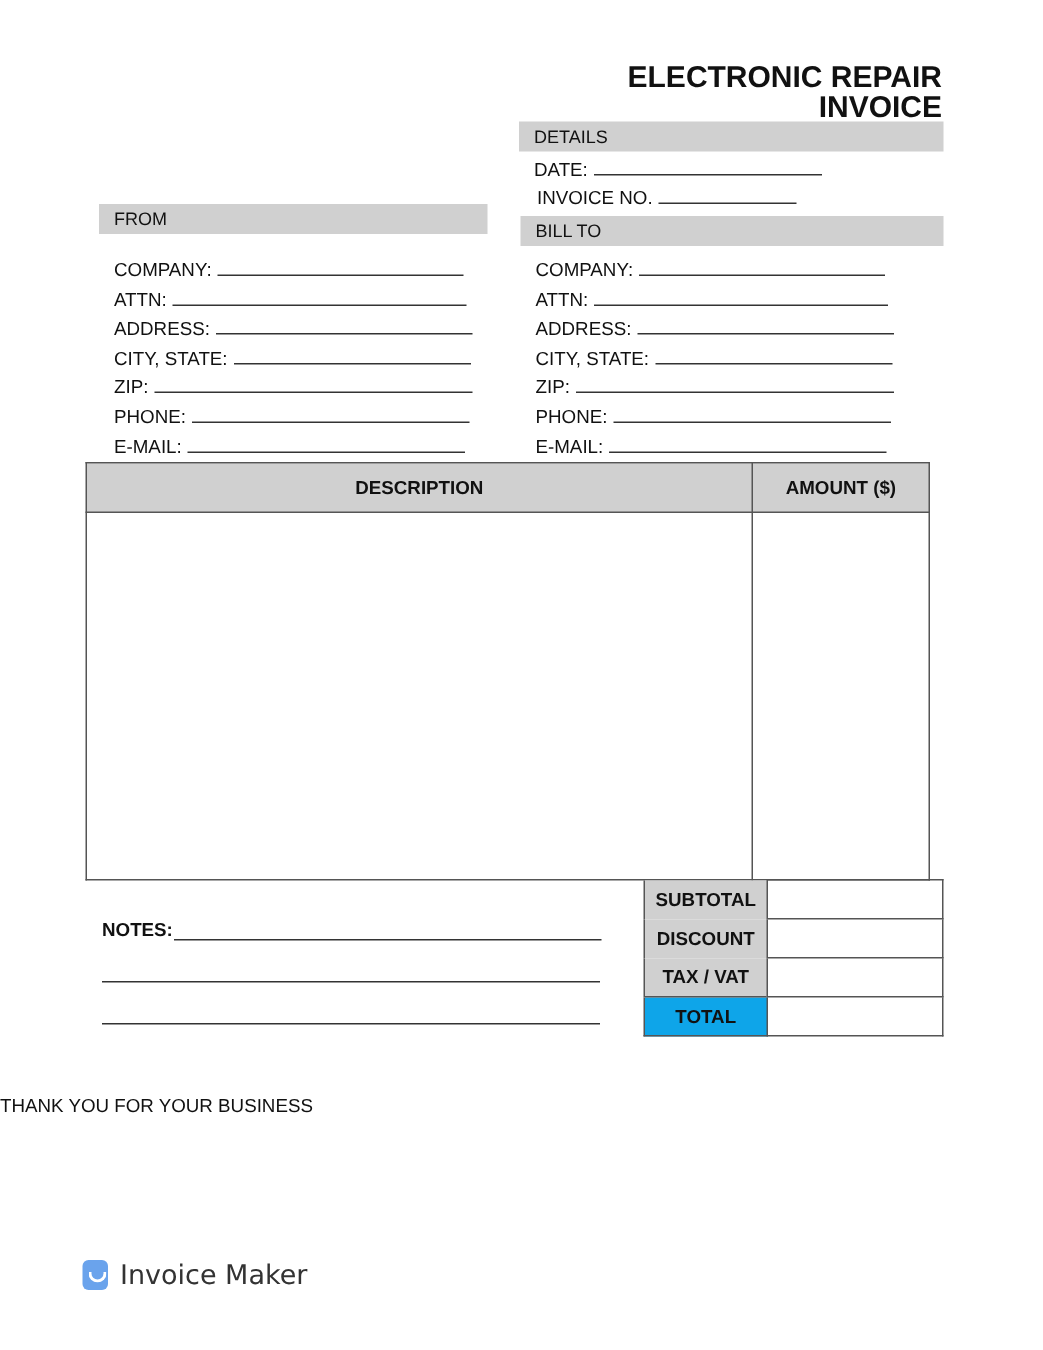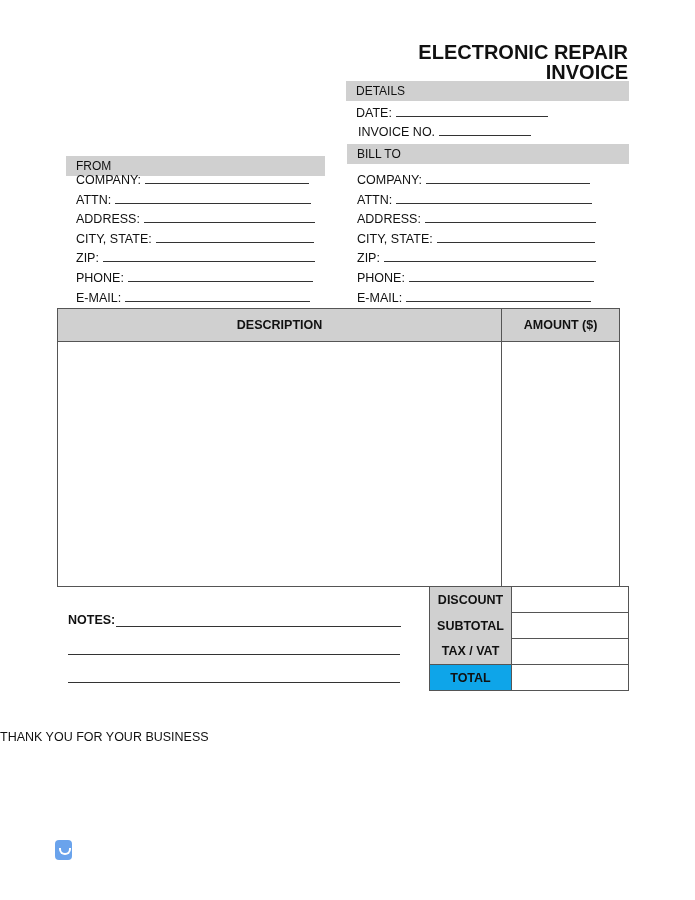--- a/index.html
+++ b/index.html
@@ -27,21 +27,21 @@
 <div class="abs title" style="top:60px;">INVOICE</div>
 
 <div class="abs band" style="left:346px; top:81px; width:283px;">DETAILS</div>
 <div class="abs field" style="left:356px; top:103px;">
   <span>DATE:</span><span class="line" style="width:152px;"></span>
 </div>
 <div class="abs field" style="left:358px; top:122px;">
   <span>INVOICE NO.</span><span class="line" style="width:92px;"></span>
 </div>
 
-<div class="abs band" style="left:66px; top:156px; width:259px;">FROM</div>
+<div class="abs band" style="left:66px; top:136px; width:259px;">FROM</div>
 <div class="abs field" style="left:76px; top:170px;"><span>COMPANY:</span><span class="line" style="width:164px;"></span></div>
 <div class="abs field" style="left:76px; top:190px;"><span>ATTN:</span><span class="line" style="width:196px;"></span></div>
 <div class="abs field" style="left:76px; top:209px;"><span>ADDRESS:</span><span class="line" style="width:171px;"></span></div>
 <div class="abs field" style="left:76px; top:229px;"><span>CITY, STATE:</span><span class="line" style="width:158px;"></span></div>
 <div class="abs field" style="left:76px; top:248px;"><span>ZIP:</span><span class="line" style="width:212px;"></span></div>
 <div class="abs field" style="left:76px; top:268px;"><span>PHONE:</span><span class="line" style="width:185px;"></span></div>
 <div class="abs field" style="left:76px; top:288px;"><span>E-MAIL:</span><span class="line" style="width:185px;"></span></div>
 
 <div class="abs band" style="left:347px; top:144px; width:282px;">BILL TO</div>
 <div class="abs field" style="left:357px; top:170px;"><span>COMPANY:</span><span class="line" style="width:164px;"></span></div>
@@ -68,35 +68,36 @@
 </table>
 
 <div class="abs" style="left:68px; top:613px; font-size:12.5px; font-weight:bold;">NOTES:</div>
 <div class="abs noteline" style="left:116px; top:626px; width:285px;"></div>
 <div class="abs noteline" style="left:68px; top:654px; width:332px;"></div>
 <div class="abs noteline" style="left:68px; top:682px; width:332px;"></div>
 
 <table class="totals">
   <tbody>
       <tr>
-    <td class="lbl">DISCOUNT</td>
+    <td class="lbl">SUBTOTAL</td>
     <td></td>
   </tr>
   <tr>
-    <td class="lbl">SUBTOTAL</td>
+    <td class="lbl">DISCOUNT</td>
     <td></td>
   </tr>
   <tr>
     <td class="lbl">TAX / VAT</td>
     <td></td>
   </tr>
   <tr class="total">
     <td class="lbl">TOTAL</td>
     <td></td>
   </tr>
 </tbody>
   </table>
 
 <div class="abs" style="left:0; width:695px; top:730px; font-size:12.5px;">THANK YOU FOR YOUR BUSINESS</div>
 
 <div class="abs" style="left:55px; top:839px; height:22px; display:flex; align-items:center;">
   <span class="logo-icon" style="position:relative; display:inline-block;"></span>
+  <span style="margin-left:8px; font-size:18px; color:#333; font-family:'DejaVu Sans', sans-serif;">Invoice Maker</span>
 </div>
 
 </body></html>

